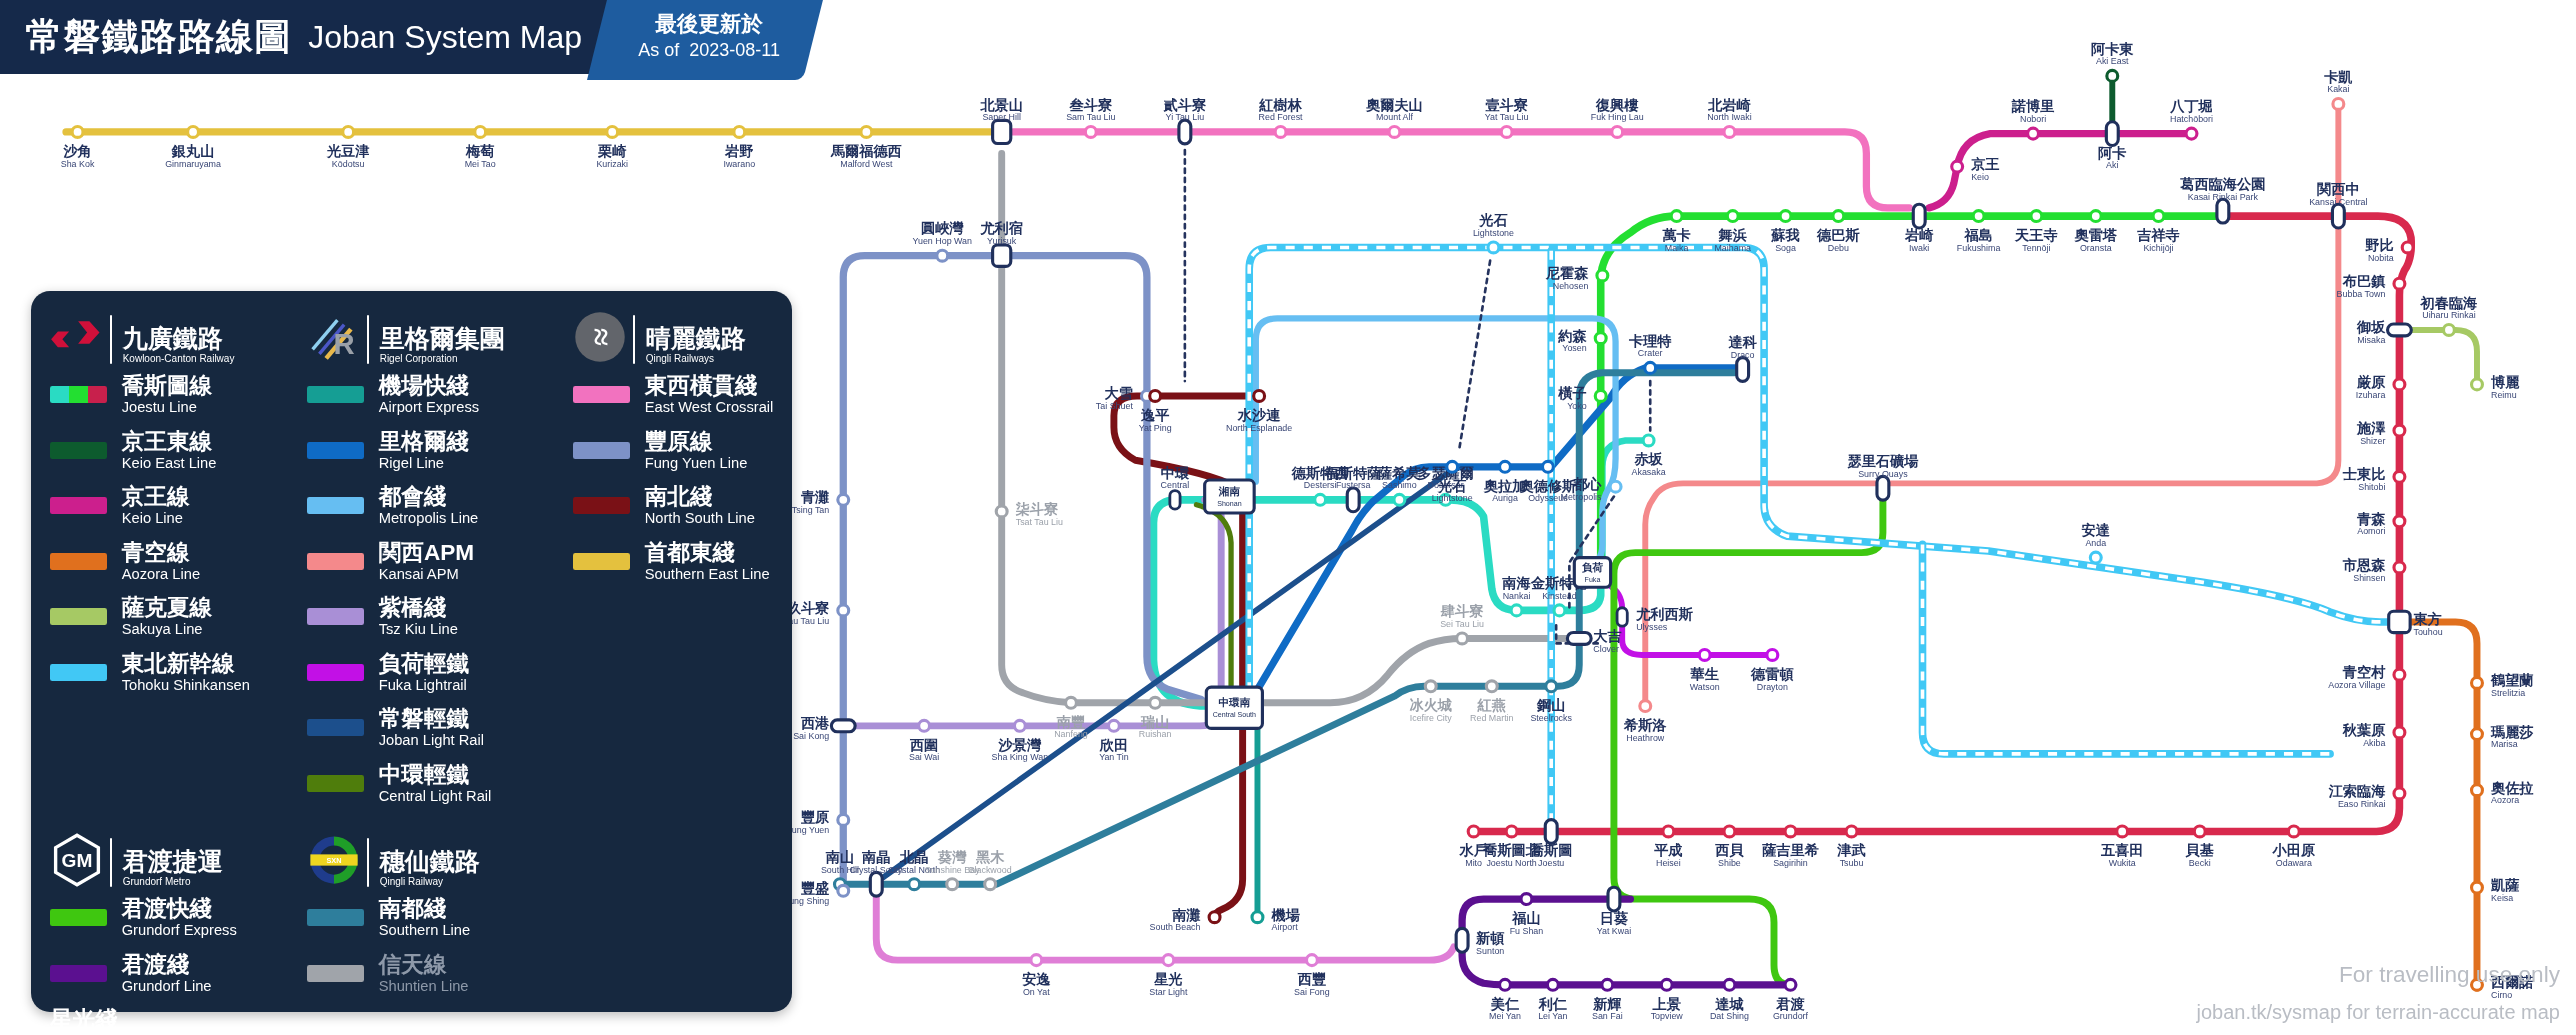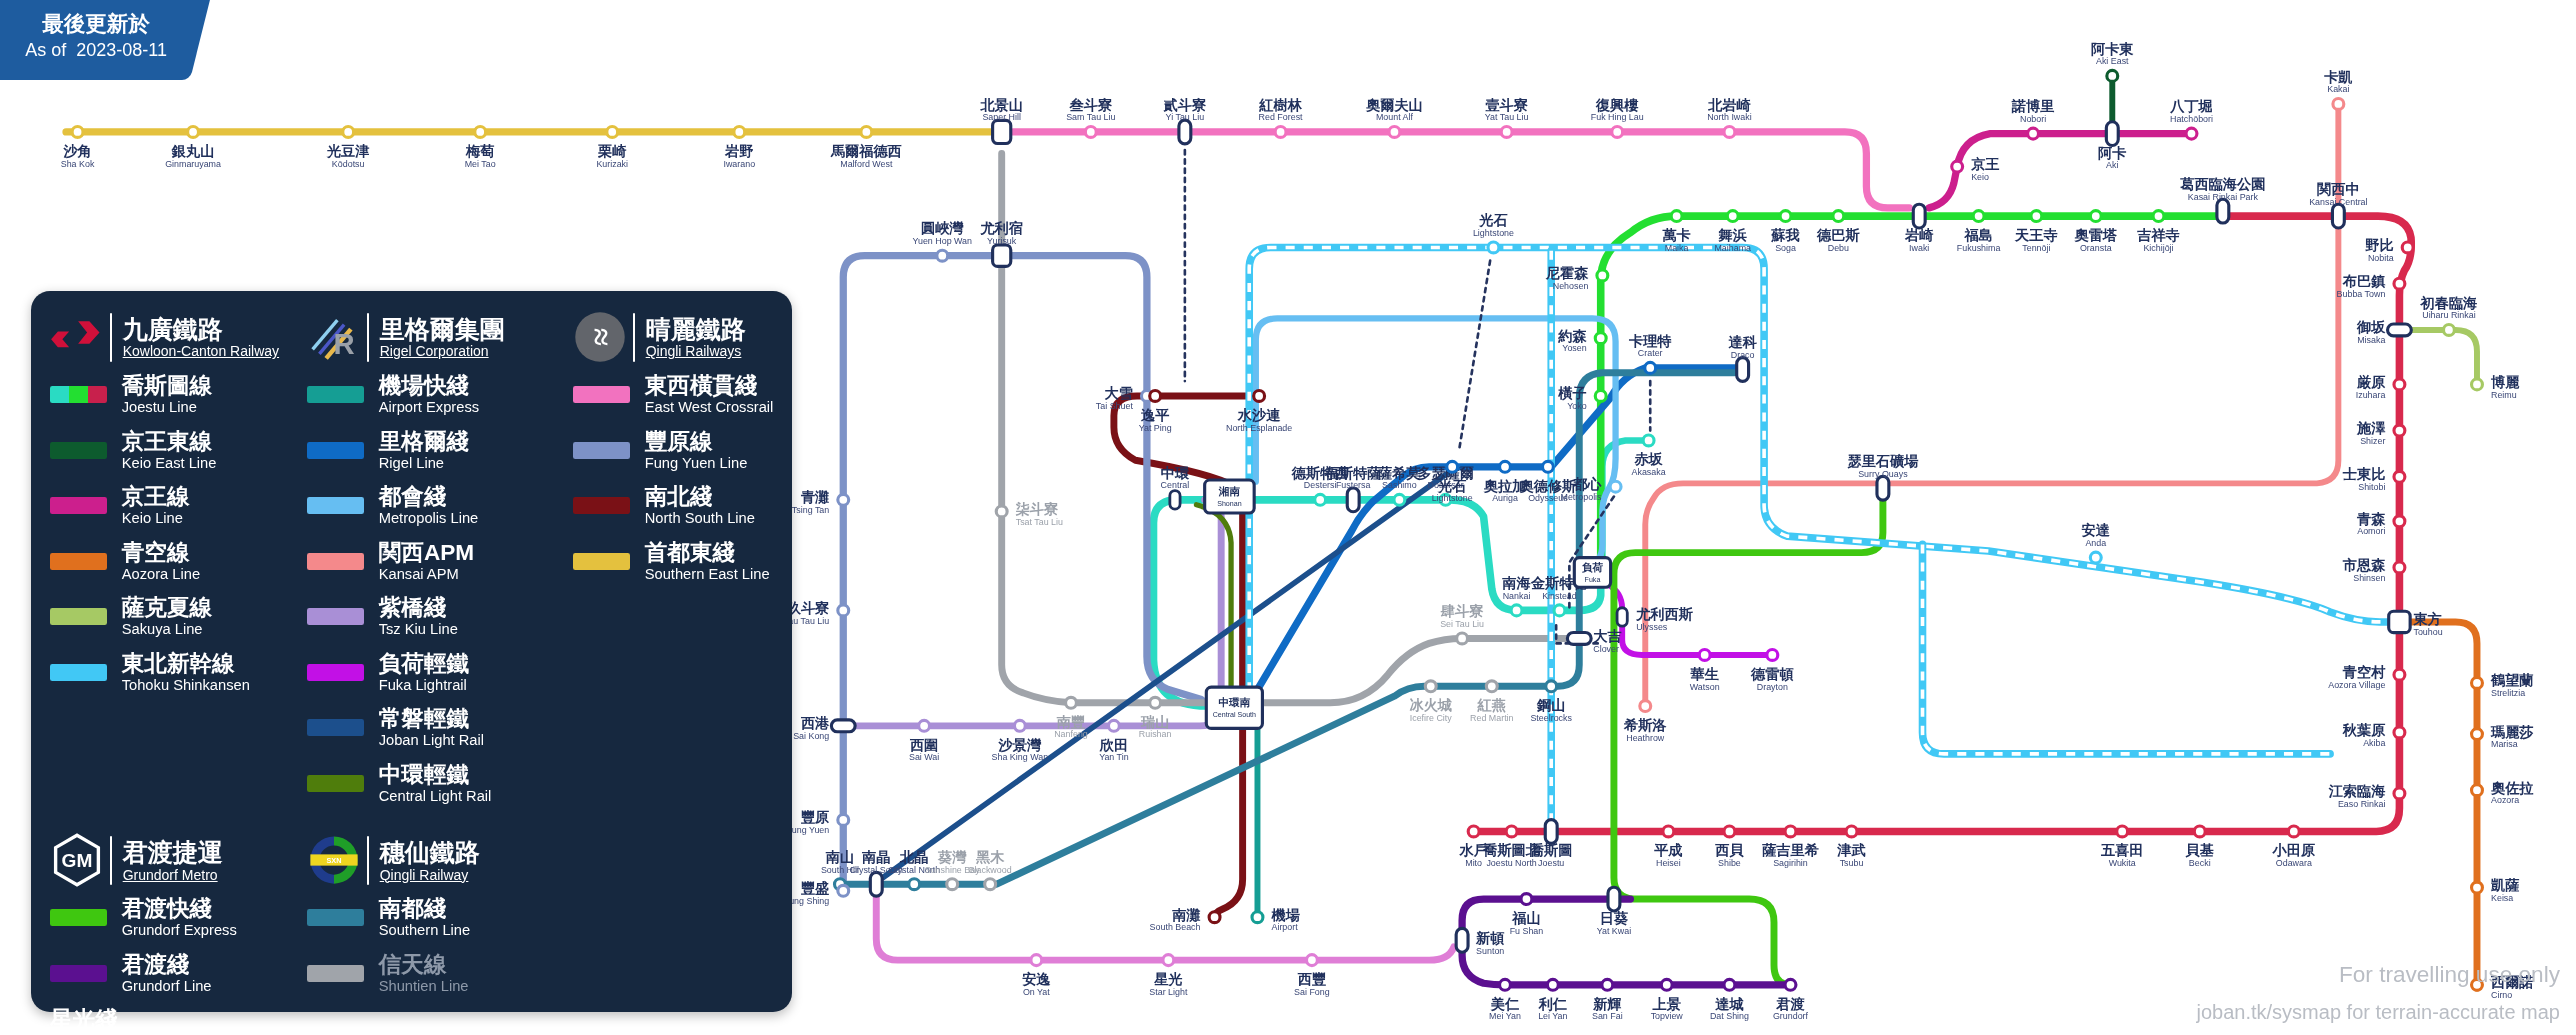--- a/index.html
+++ b/index.html
@@ -19,25 +19,25 @@
   .banner-right .u-zh{font-size:21.5px;font-weight:bold;margin-top:3.4px;}
   .banner-right .u-en{font-size:18px;margin-top:2.3px;}
 
   
   .legend{position:absolute;left:31px;top:291px;width:761px;height:721px;background:#16283F;
           border-radius:19px;color:#fff;z-index:4;box-shadow:0 3.4px 10.2px rgba(0,0,0,.25);
           padding:19px 11.3px 11.3px 19px;box-sizing:border-box;}
   .legend-cols{display:flex;}
   .legend-col{flex:0 0 auto;}
   .legend-col.c1{width:257px;} .legend-col.c2{width:266px;} .legend-col.c3{width:215px;}
-  .op-head{display:flex;align-items:center;margin-bottom:10.2px;min-height:54px;}
+  .op-head{display:flex;align-items:flex-end;margin-bottom:10.2px;min-height:54px;}
   .op-logo{width:54px;height:54px;flex:0 0 54px;display:flex;align-items:center;justify-content:center;}
   .op-divider{width:2.8px;height:49px;background:#fff;margin:0 10.2px 0 5.7px;border-radius:1.7px;}
   .op-names .op-zh{font-size:25px;font-weight:bold;line-height:1.15;}
-  .op-names .op-en{font-size:14px;font-weight:300;text-decoration:underline;}
+  .op-names .op-en{font-size:10px;font-weight:300;}
   .line-item{display:flex;align-items:center;margin:8px 0 14.7px 0;}
   .line-swatch{width:57px;height:17px;border-radius:2.3px;flex:0 0 57px;margin-right:14.7px;display:flex;overflow:hidden;}
   .line-swatch .seg{flex:1 1 auto;height:100%;}
   .line-names .ln-zh{font-size:22.6px;font-weight:bold;line-height:1.1;}
   .line-names .ln-en{font-size:14.7px;font-weight:300;}
   .grayed{color:#8E99A9;}
   .legend-bottom{display:flex;margin-top:14.7px;}
   .legend-bottom .legend-col.b1{width:257px;} .legend-bottom .legend-col.b2{width:266px;}
 
   
@@ -789,20 +789,24 @@
         <text x="708" y="603" font-size="5.4" fill="#3A4776" text-anchor="middle" font-family="Liberation Sans,sans-serif">Star Light</text>
       </g>
       <g>
         <circle cx="795" cy="582" r="3.3" fill="#fff" stroke="#DF7ED6" stroke-width="1.9"></circle>
         <text x="795" y="596.5" font-size="8.6" font-weight="bold" fill="#20305C" text-anchor="middle" font-family="Liberation Sans,sans-serif">西豐</text>
         <text x="795" y="603" font-size="5.4" fill="#3A4776" text-anchor="middle" font-family="Liberation Sans,sans-serif">Sai Fong</text>
       </g>
     </svg>
 
   <div class="banner">
+    <div class="banner-left">
+      <span class="t-zh">常磐鐵路路線圖</span>
+      <span class="t-en">Joban System Map</span>
+    </div>
     <div class="banner-right">
       <div class="inner">
         <div class="u-zh">最後更新於</div>
         <div class="u-en">
           <span>As of</span>&nbsp;
           <span>2023-08-11</span>
         </div>
       </div>
     </div>
   </div>

